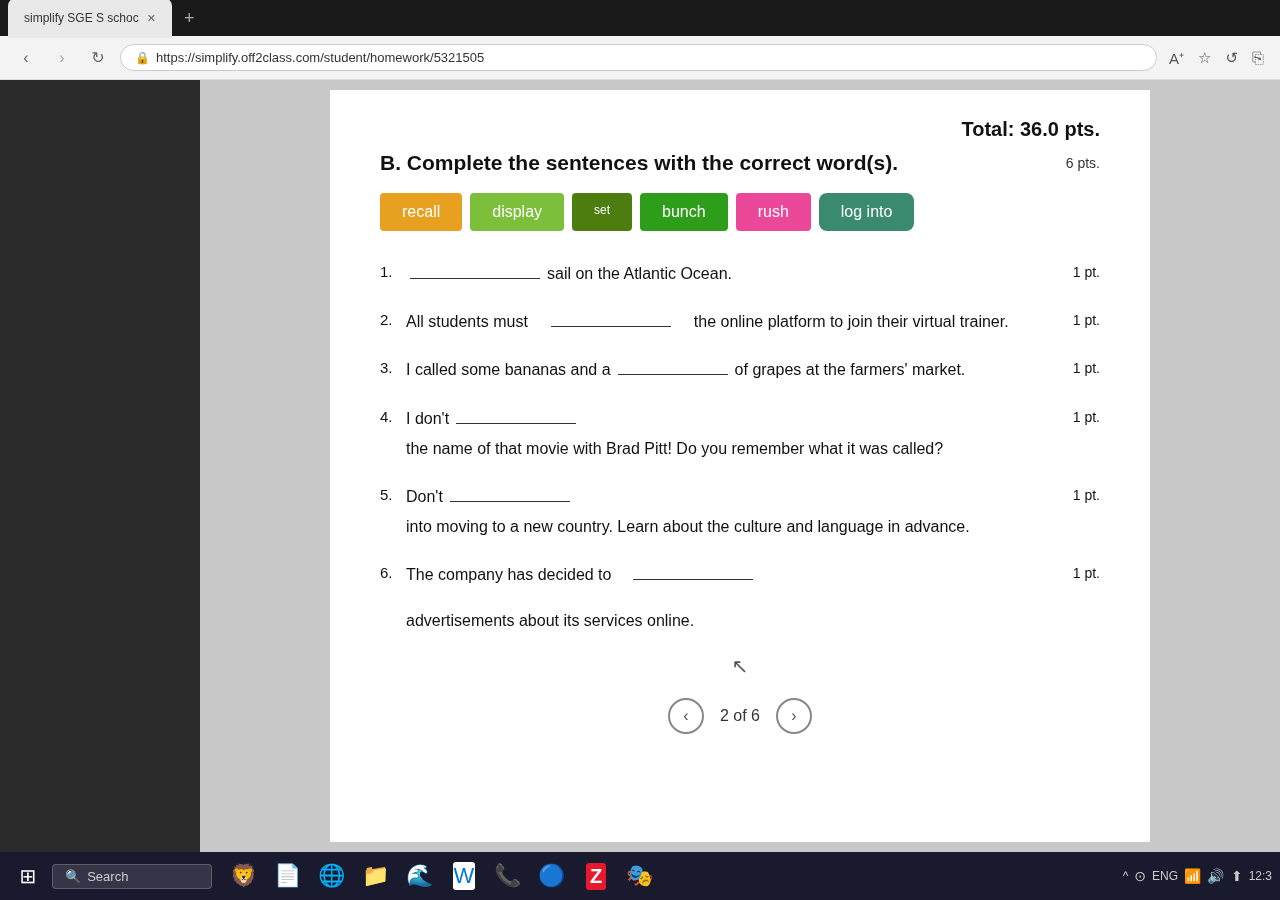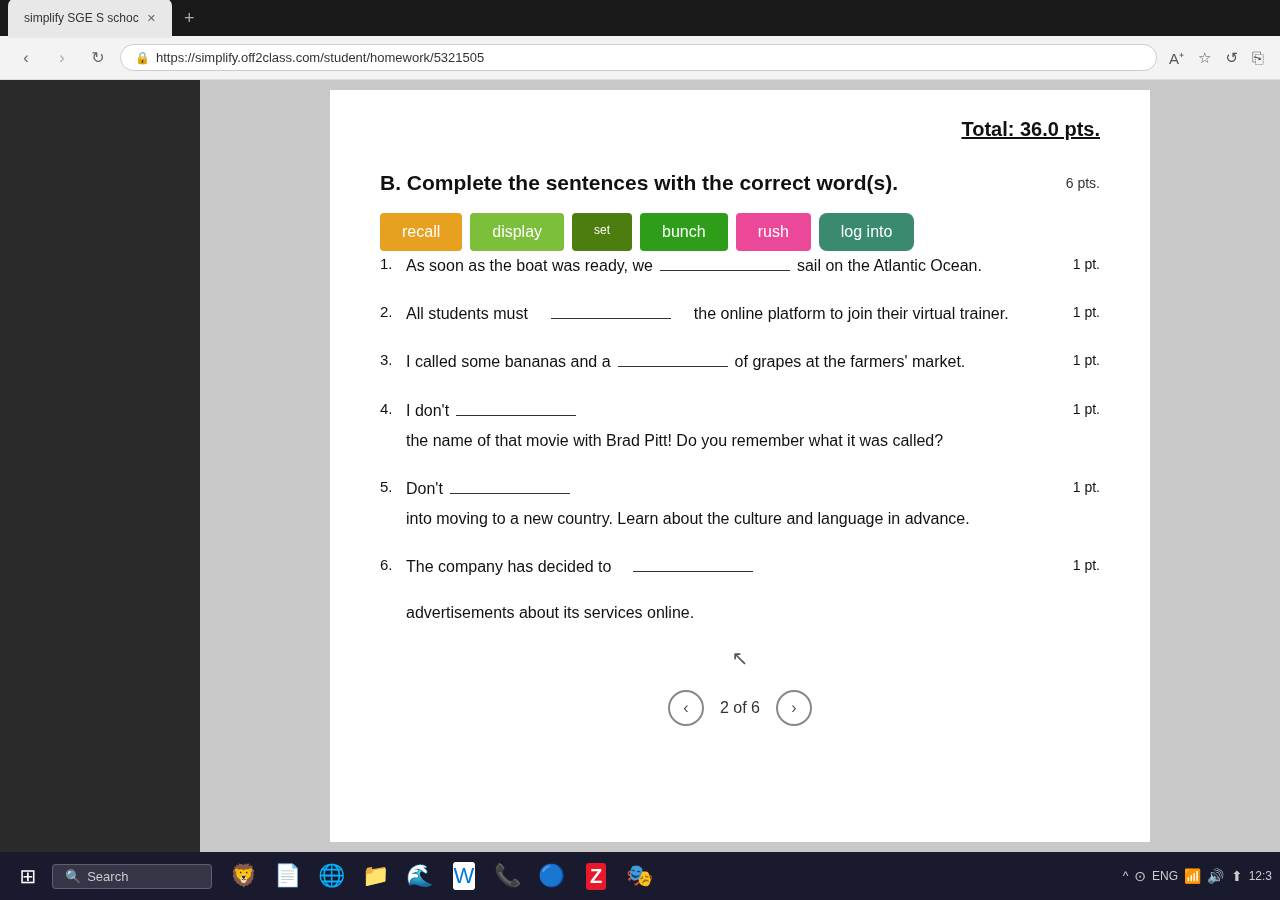--- a/index.html
+++ b/index.html
@@ -39,44 +39,43 @@
   </div>
 </div>
 
 <div style="display:flex; height:calc(900px - 80px - 48px); background:#b0b0b0;">
 
   <div style="width:200px; background:#2a2a2a; min-height:100%;"></div>
 
   <div style="flex:1; background:#c8c8c8; display:flex; justify-content:center; overflow-y:auto; padding:10px 0;">
     <div style="background:white; width:820px; min-height:720px; padding:28px 50px 28px 50px;">
 
-      <div style="text-align:right; font-size:20px; font-weight:bold; color:#111; margin-bottom:30px;text-decoration:underline;">
+      <div style="text-align:right; font-size:20px; font-weight:bold; color:#111; margin-bottom:10px;">
         <span>Total: 36.0 pts.</span>
       </div>
 
       <div style="display:flex; justify-content:space-between; align-items:flex-start; margin-bottom:18px;">
         <div style="font-size:21px; font-weight:bold; color:#111;">B. Complete the sentences with the correct word(s).</div>
         <div style="font-size:14px; color:#333; white-space:nowrap; margin-top:4px;">6 pts.</div>
       </div>
 
-      <div style="display:flex; gap:8px; flex-wrap:wrap;">
+      <div style="display:flex; gap:8px; margin-bottom:28px; flex-wrap:wrap;">
         <div style="padding:10px 22px; border-radius:4px; background:#e8a020; color:white; font-size:16px; font-weight:500; cursor:pointer;">recall</div>
         <div style="padding:10px 22px; border-radius:4px; background:#7bbf3a; color:white; font-size:16px; font-weight:500; cursor:pointer;">display</div>
         <div style="padding:10px 22px; border-radius:4px; background:#4d7c0f; color:white; font-size:12px; font-weight:500; cursor:pointer;">set</div>
         <div style="padding:10px 22px; border-radius:4px; background:#2e9e1a; color:white; font-size:16px; font-weight:500; cursor:pointer;">bunch</div>
         <div style="padding:10px 22px; border-radius:4px; background:#ec4899; color:white; font-size:16px; font-weight:500; cursor:pointer;">rush</div>
         <div style="padding:10px 22px; border-radius:8px; background:#3a8a70; color:white; font-size:16px; font-weight:500; cursor:pointer;">log into</div>
       </div>
 
       <div>
 
         <div style="display:flex; align-items:flex-start; margin-bottom:20px; font-size:16px; color:#111; line-height:1.7;">
           <span style="min-width:26px; font-size:15px;">1.</span>
           <div style="flex:1; display:flex; flex-wrap:wrap; align-items:baseline; gap:3px;">
-            <span>As soon as the boat was ready, we</span>
             <span style="display:inline-block; width:130px; border-bottom:1.5px solid #333; margin:0 4px; height:20px;"></span>
             <span>sail on the Atlantic Ocean.</span>
           </div>
           <span style="min-width:50px; text-align:right; font-size:14px; color:#111; padding-left:12px; padding-top:2px;">1 pt.</span>
         </div>
 
         <div style="display:flex; align-items:flex-start; margin-bottom:20px; font-size:16px; color:#111; line-height:1.7;">
           <span style="min-width:26px; font-size:15px;">2.</span>
           <div style="flex:1; display:flex; flex-wrap:wrap; align-items:baseline; gap:19px;">
             <span>All students must</span>

